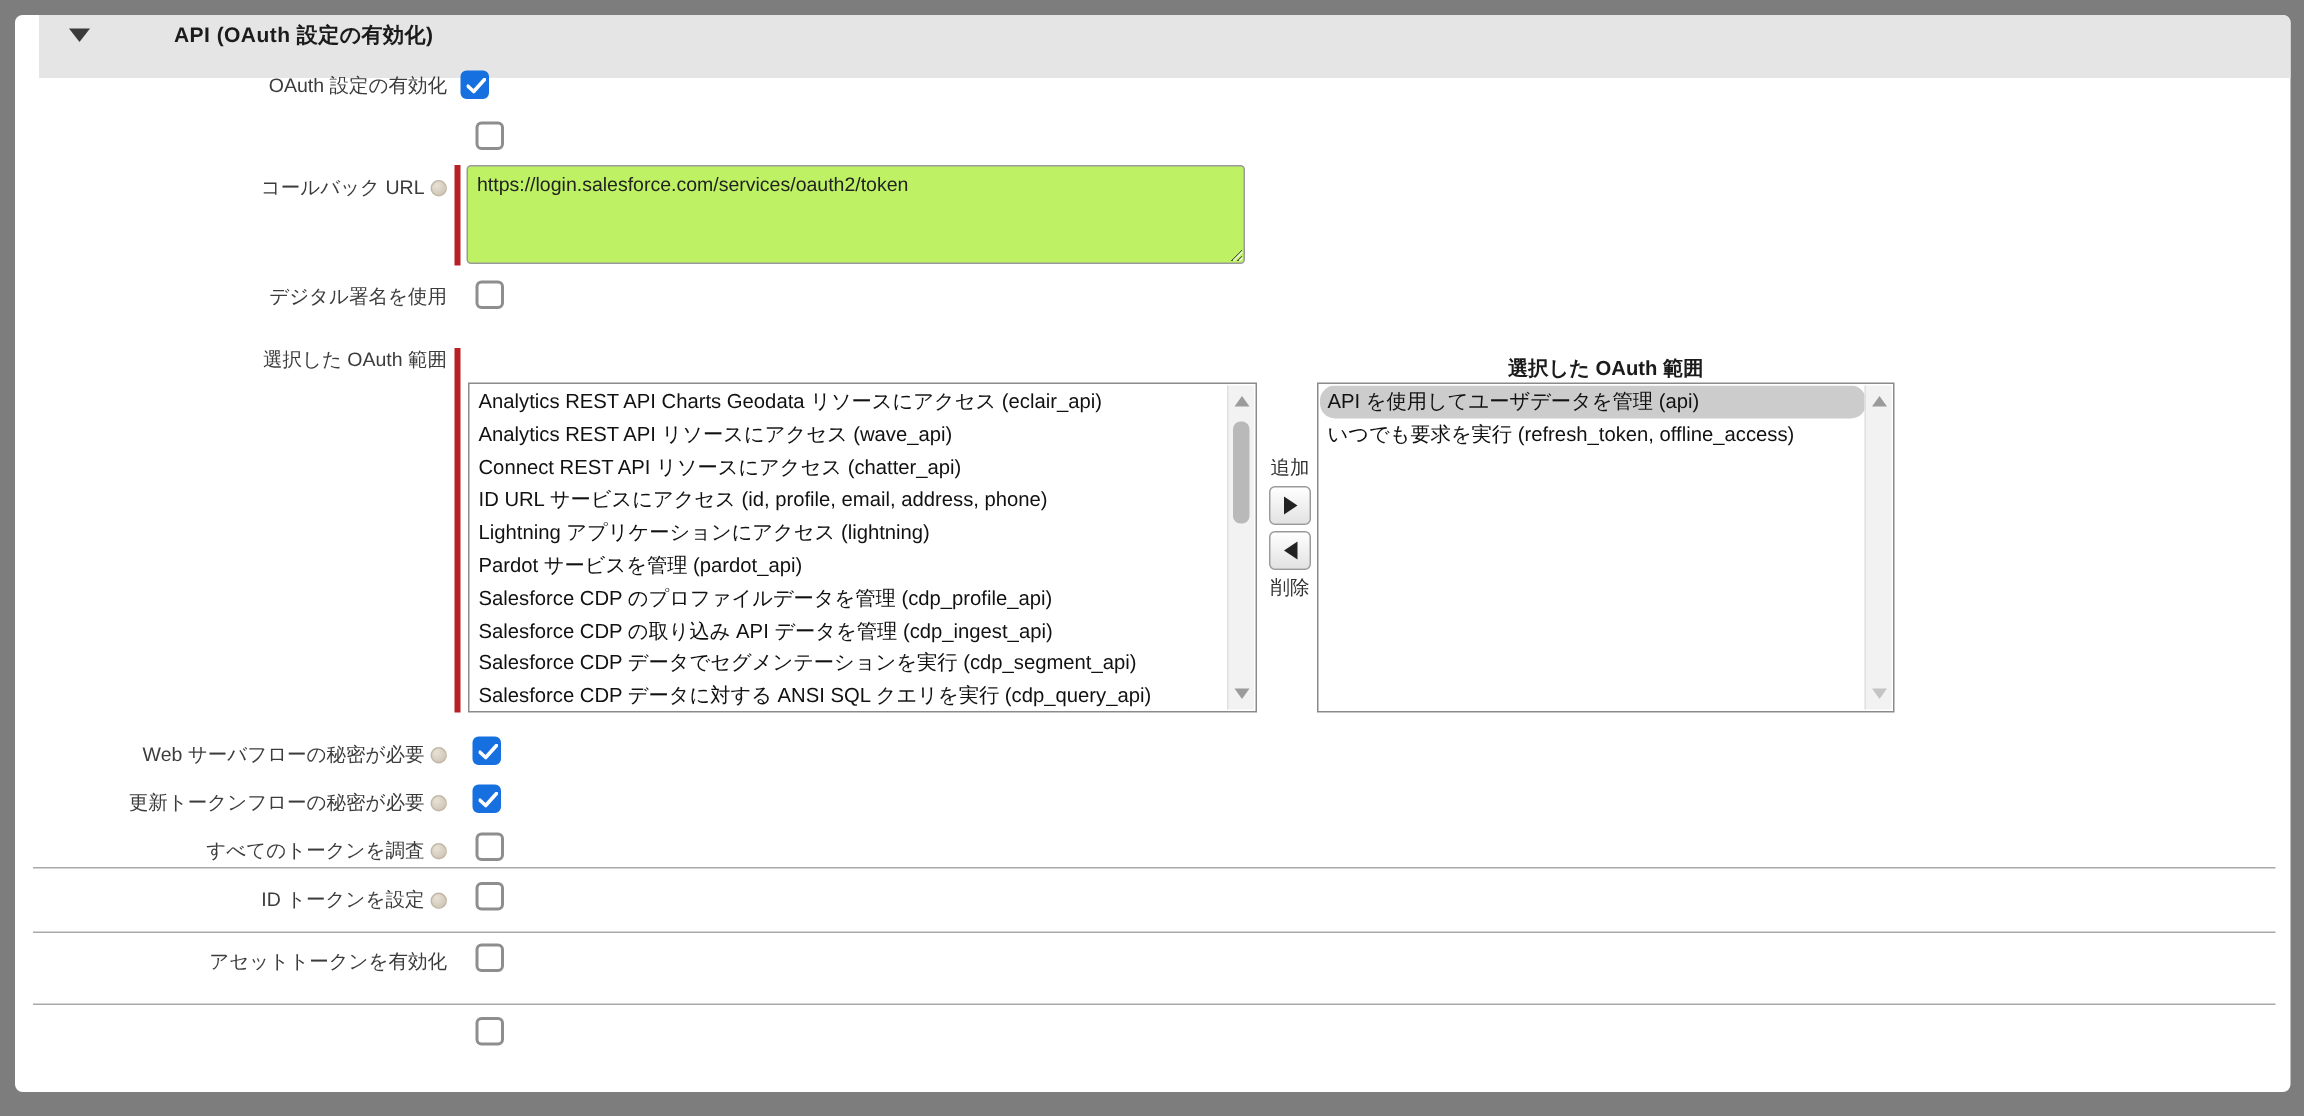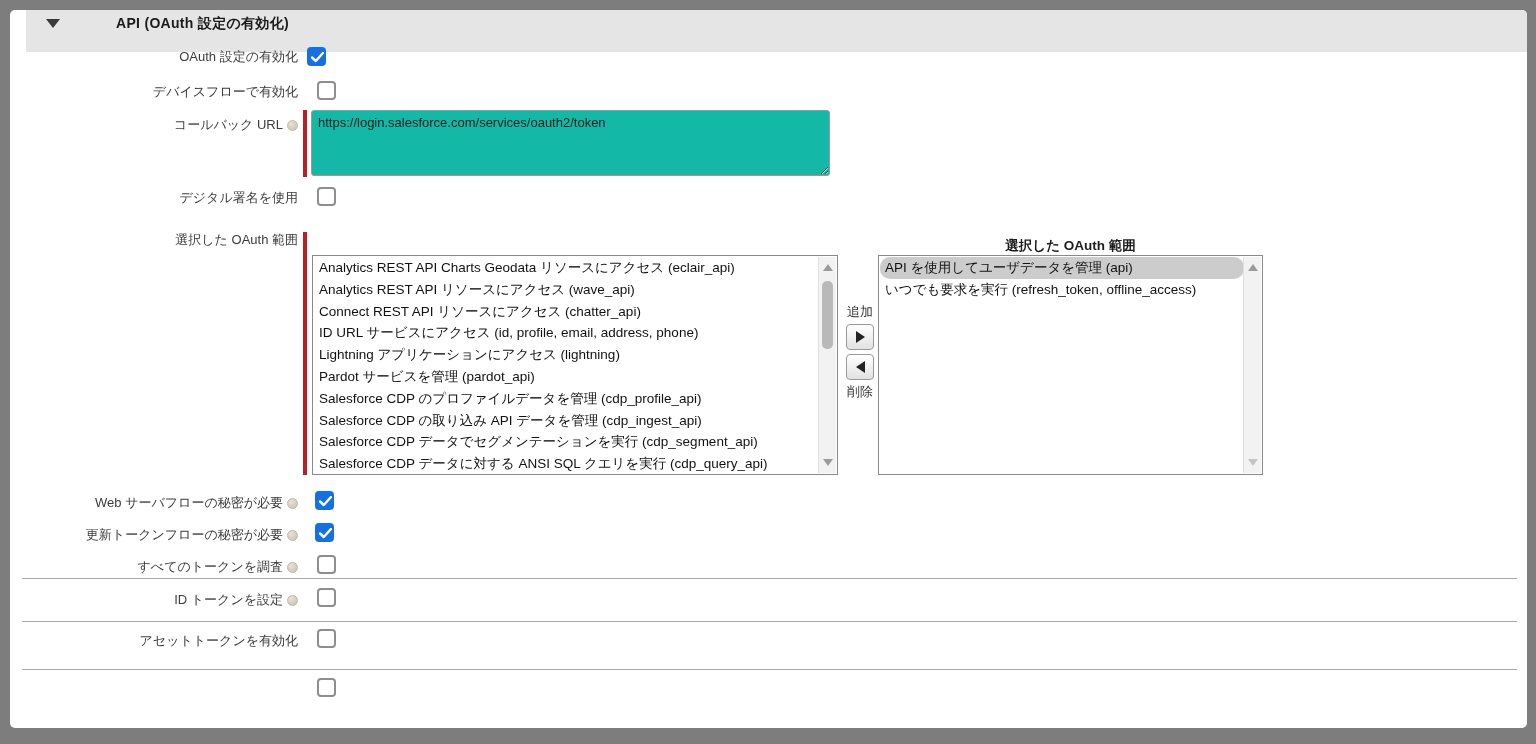--- a/index.html
+++ b/index.html
@@ -27,21 +27,21 @@
   .cb{position:absolute;width:19px;height:19px;box-sizing:border-box;border-radius:4px;
     background:#fff;border:2px solid #8e8e8e;}
   .cb.checked{background:#1670df;border-color:#1670df;}
   .cb.checked svg{position:absolute;left:2px;top:3px;}
   
   .req-bar{position:absolute;width:4px;background:#b92025;}
   textarea.cb-url{
     position:absolute;left:301px;top:100px;width:519px;height:66px;box-sizing:border-box;
     border:1px solid #9a9a9a;border-radius:3px;padding:4px 6px;
     font-family:"Liberation Sans","DejaVu Sans",sans-serif;font-size:13px;color:#222;
-    resize:both;outline:none;background:#14b8a6;
+    resize:both;outline:none;background:#bef264;
   }
   
   .list-header{position:absolute;top:227px;font-size:13.5px;font-weight:bold;color:#1b1b1b;text-align:center;}
   .listbox{position:absolute;top:245px;height:220px;background:#fff;border:1px solid #8a8a8a;box-sizing:border-box;}
   .listbox .rows{position:absolute;left:1px;top:1px;right:18px;bottom:1px;overflow:hidden;}
   .scope-item{height:21.8px;line-height:21.8px;font-size:13.5px;color:#111;padding-left:5px;white-space:nowrap;}
   .scope-item.selected{background:#cccccc;border-radius:10px;}
   
   .sb{position:absolute;top:1px;bottom:1px;right:1px;width:17px;background:#f2f2f2;border-left:1px solid #e0e0e0;}
   .sb-btn{position:absolute;left:0;width:17px;height:17px;display:flex;align-items:center;justify-content:center;}
@@ -69,21 +69,20 @@
     <span class="sec-title">API (OAuth 設定の有効化)</span>
   </div>
 
   <div class="lbl" style="top:38px">OAuth 設定の有効化</div>
   <span class="cb checked" style="left:297px;top:37px">
     <svg width="13" height="11" viewBox="0 0 13 11">
         <polyline points="1,5.5 4.8,9 12,1" fill="none" stroke="#ffffff" stroke-width="2.4" stroke-linecap="round" stroke-linejoin="round"></polyline>
       </svg>
   </span>
 
-  <div class="lbl" style="top:73px">デバイスフローで有効化</div>
   <span class="cb" style="left:307px;top:71px"></span>
 
   <div class="lbl" style="top:106px">
     <span>コールバック URL</span>
     <span class="help-icon"></span>
   </div>
   <div class="req-bar" style="left:293px;top:100px;height:67px"></div>
   <textarea class="cb-url" spellcheck="false" style="">https://login.salesforce.com/services/oauth2/token</textarea>
 
   <div class="lbl" style="top:179px">デジタル署名を使用</div>

